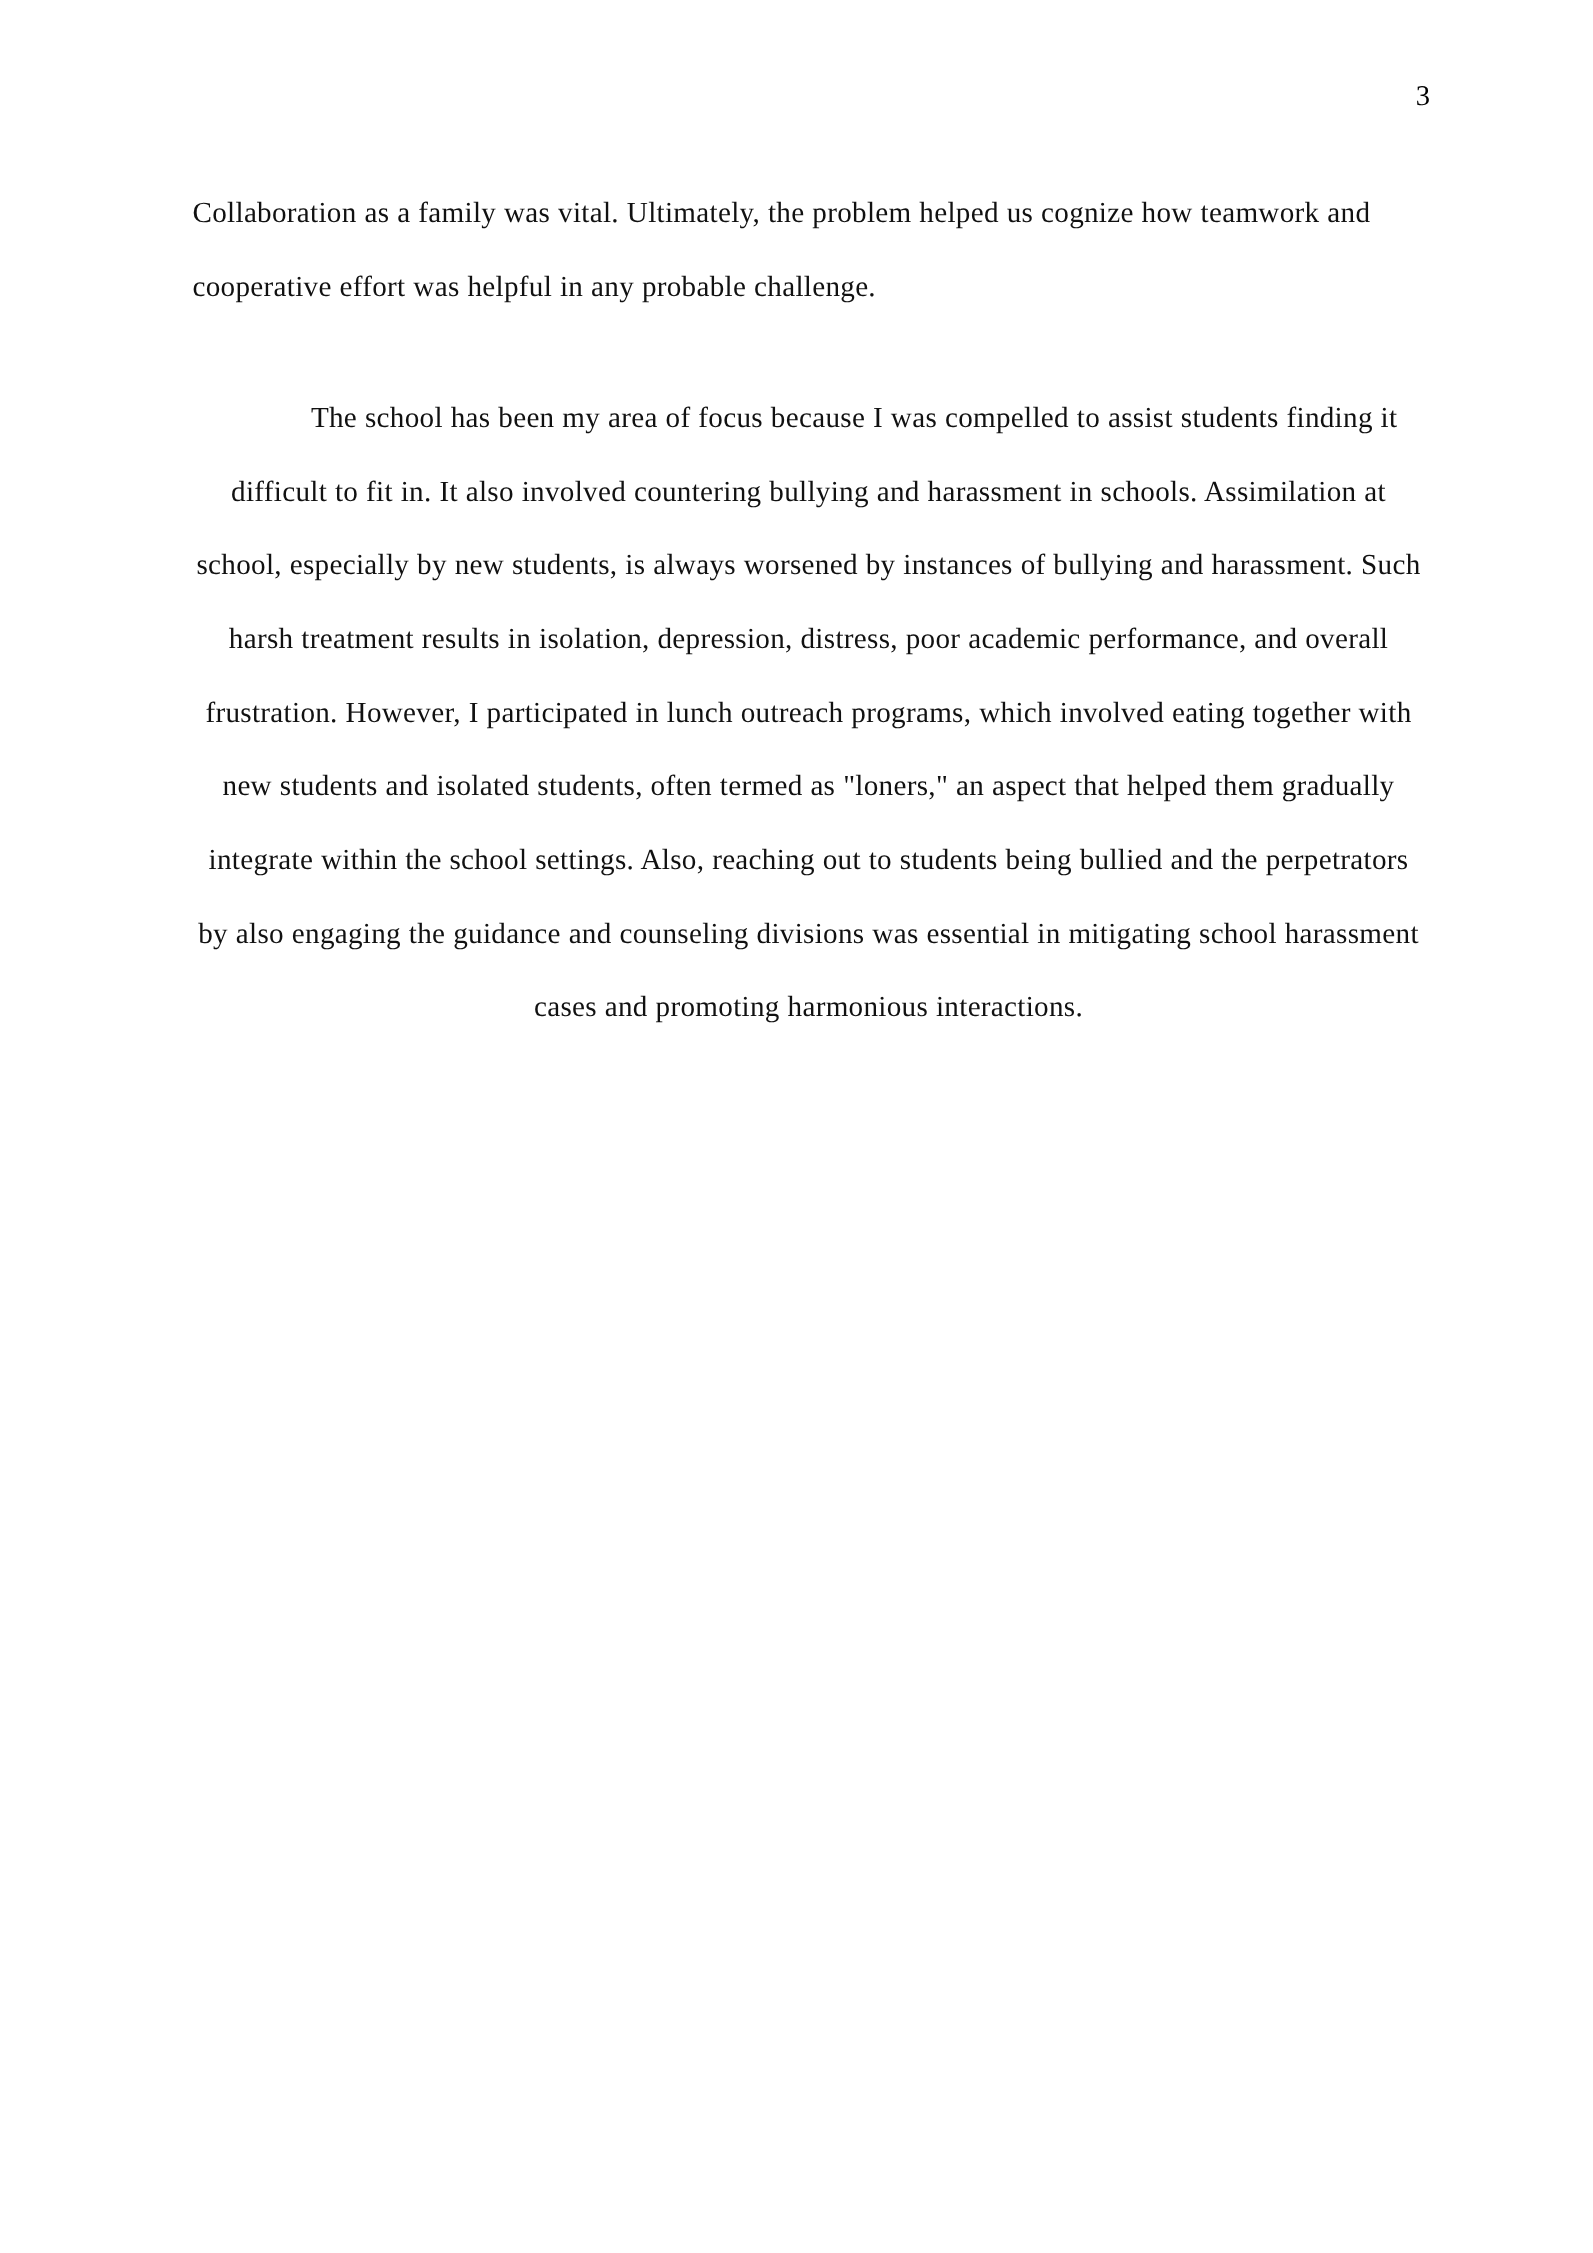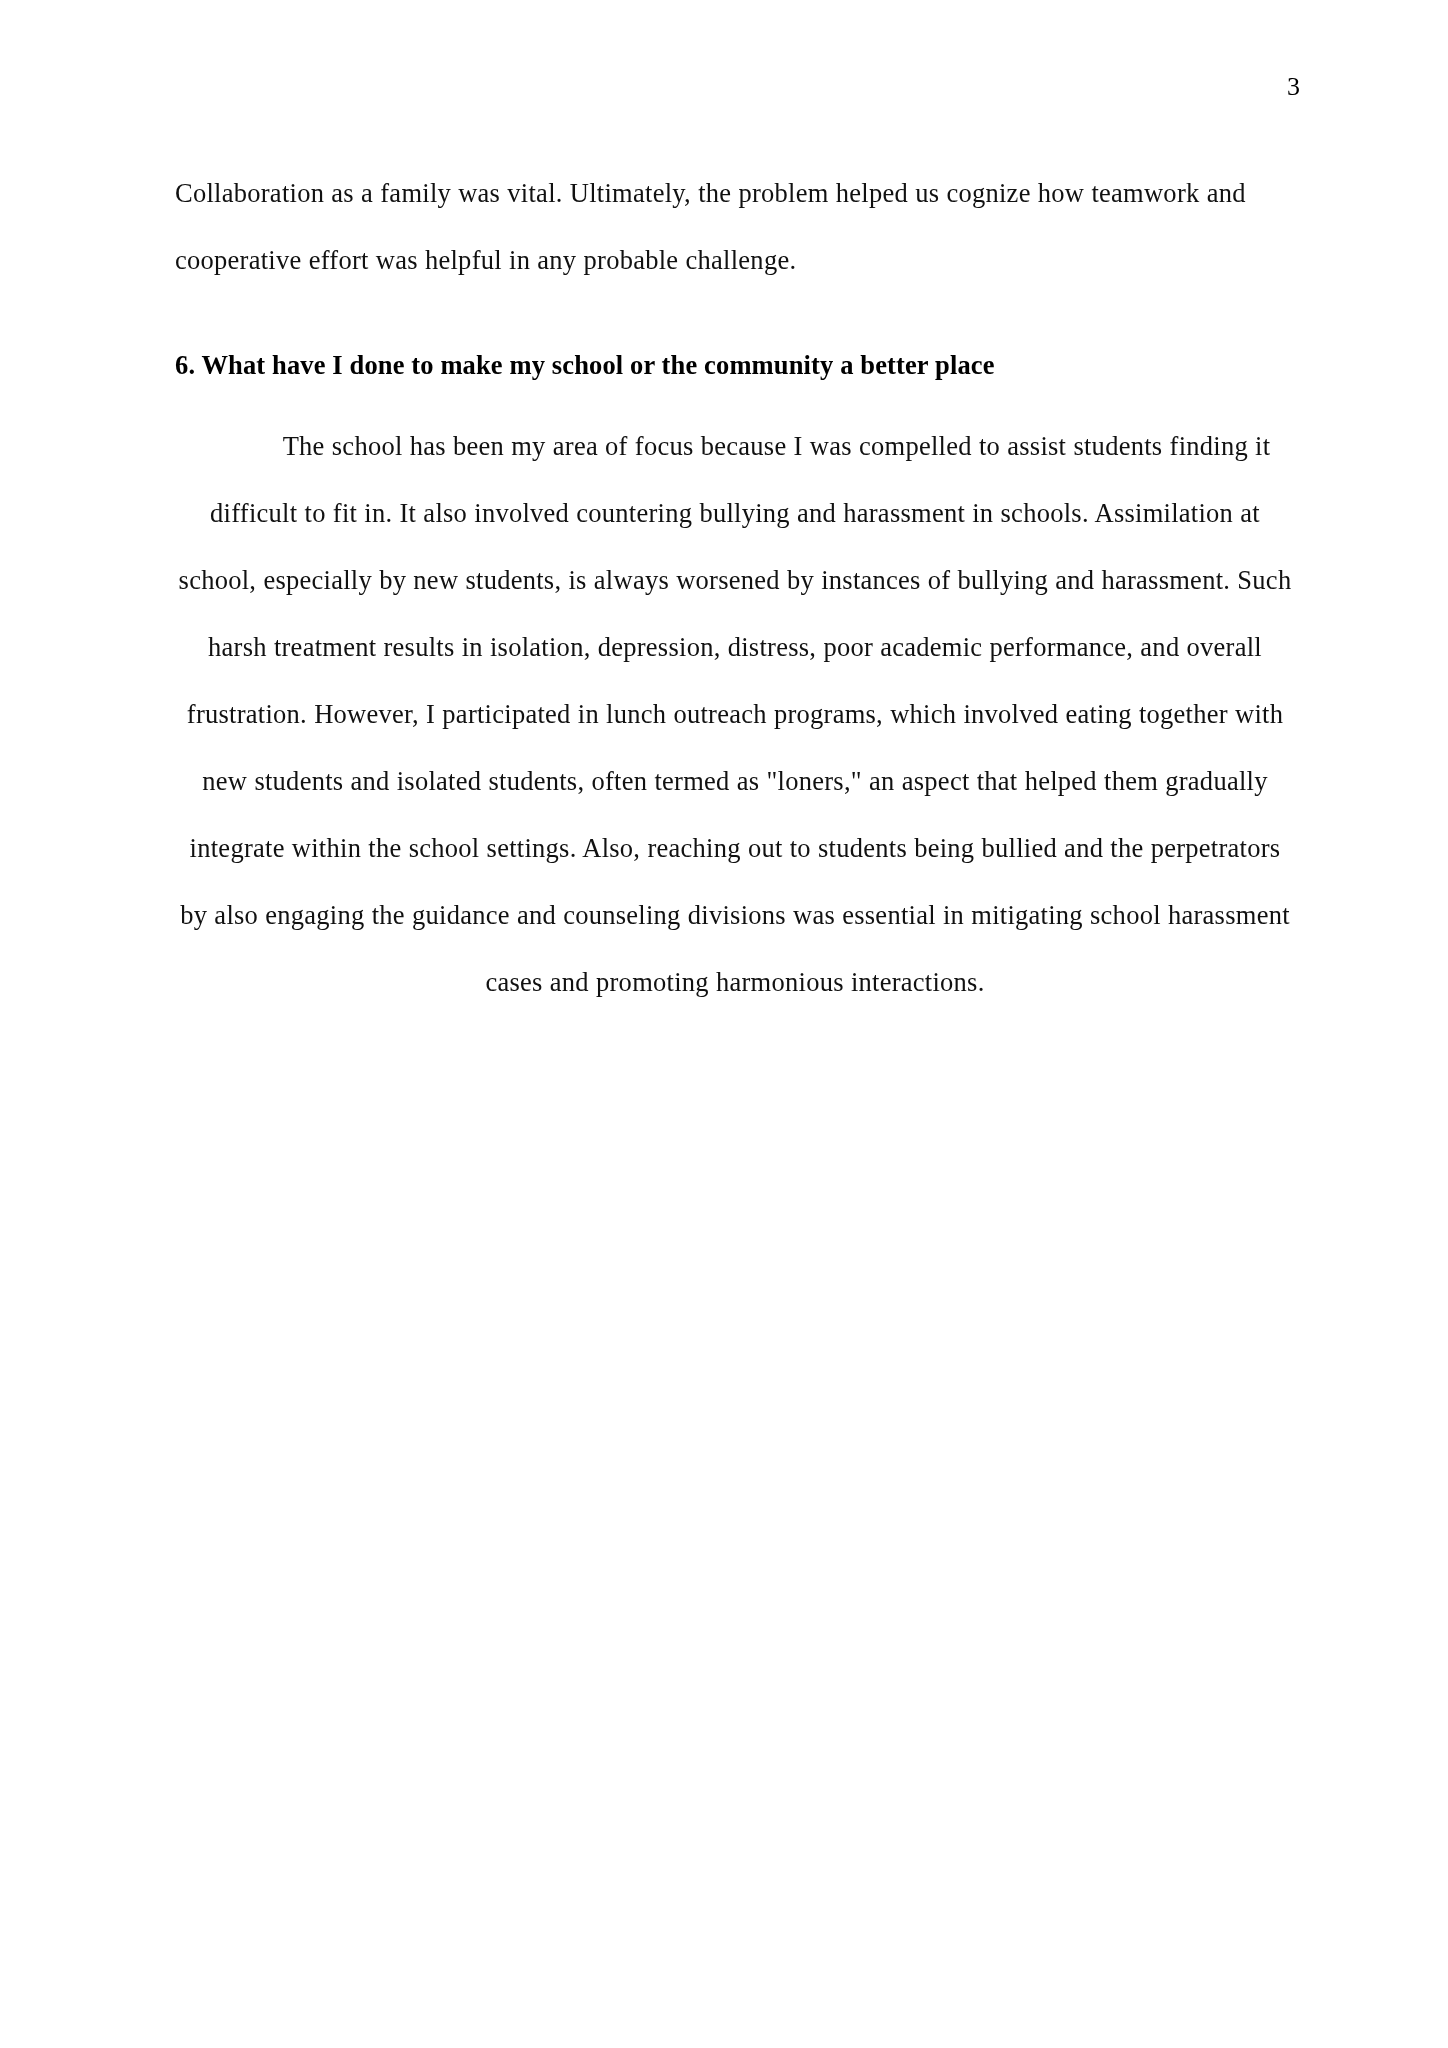--- a/index.html
+++ b/index.html
@@ -83,21 +83,20 @@
 <div class="page">
 
   <div class="page-number">3</div>
 
   <div class="content">
 
     <p class="para continued">Collaboration as a family was vital. Ultimately, the problem helped us cognize how teamwork and cooperative effort was helpful in any probable challenge.</p>
 
     <div class="gap-before-heading"></div>
 
-    <h2 class="heading">6. What have I done to make my school or the community a better place</h2>
 
     <div class="gap-after-heading"></div>
 
     <p class="para indented">The school has been my area of focus because I was compelled to assist students finding it difficult to fit in. It also involved countering bullying and harassment in schools. Assimilation at school, especially by new students, is always worsened by instances of bullying and harassment. Such harsh treatment results in isolation, depression, distress, poor academic performance, and overall frustration. However, I participated in lunch outreach programs, which involved eating together with new students and isolated students, often termed as "loners," an aspect that helped them gradually integrate within the school settings. Also, reaching out to students being bullied and the perpetrators by also engaging the guidance and counseling divisions was essential in mitigating school harassment cases and promoting harmonious interactions.</p>
 
   </div>
 
 </div>
 
 </body></html>

